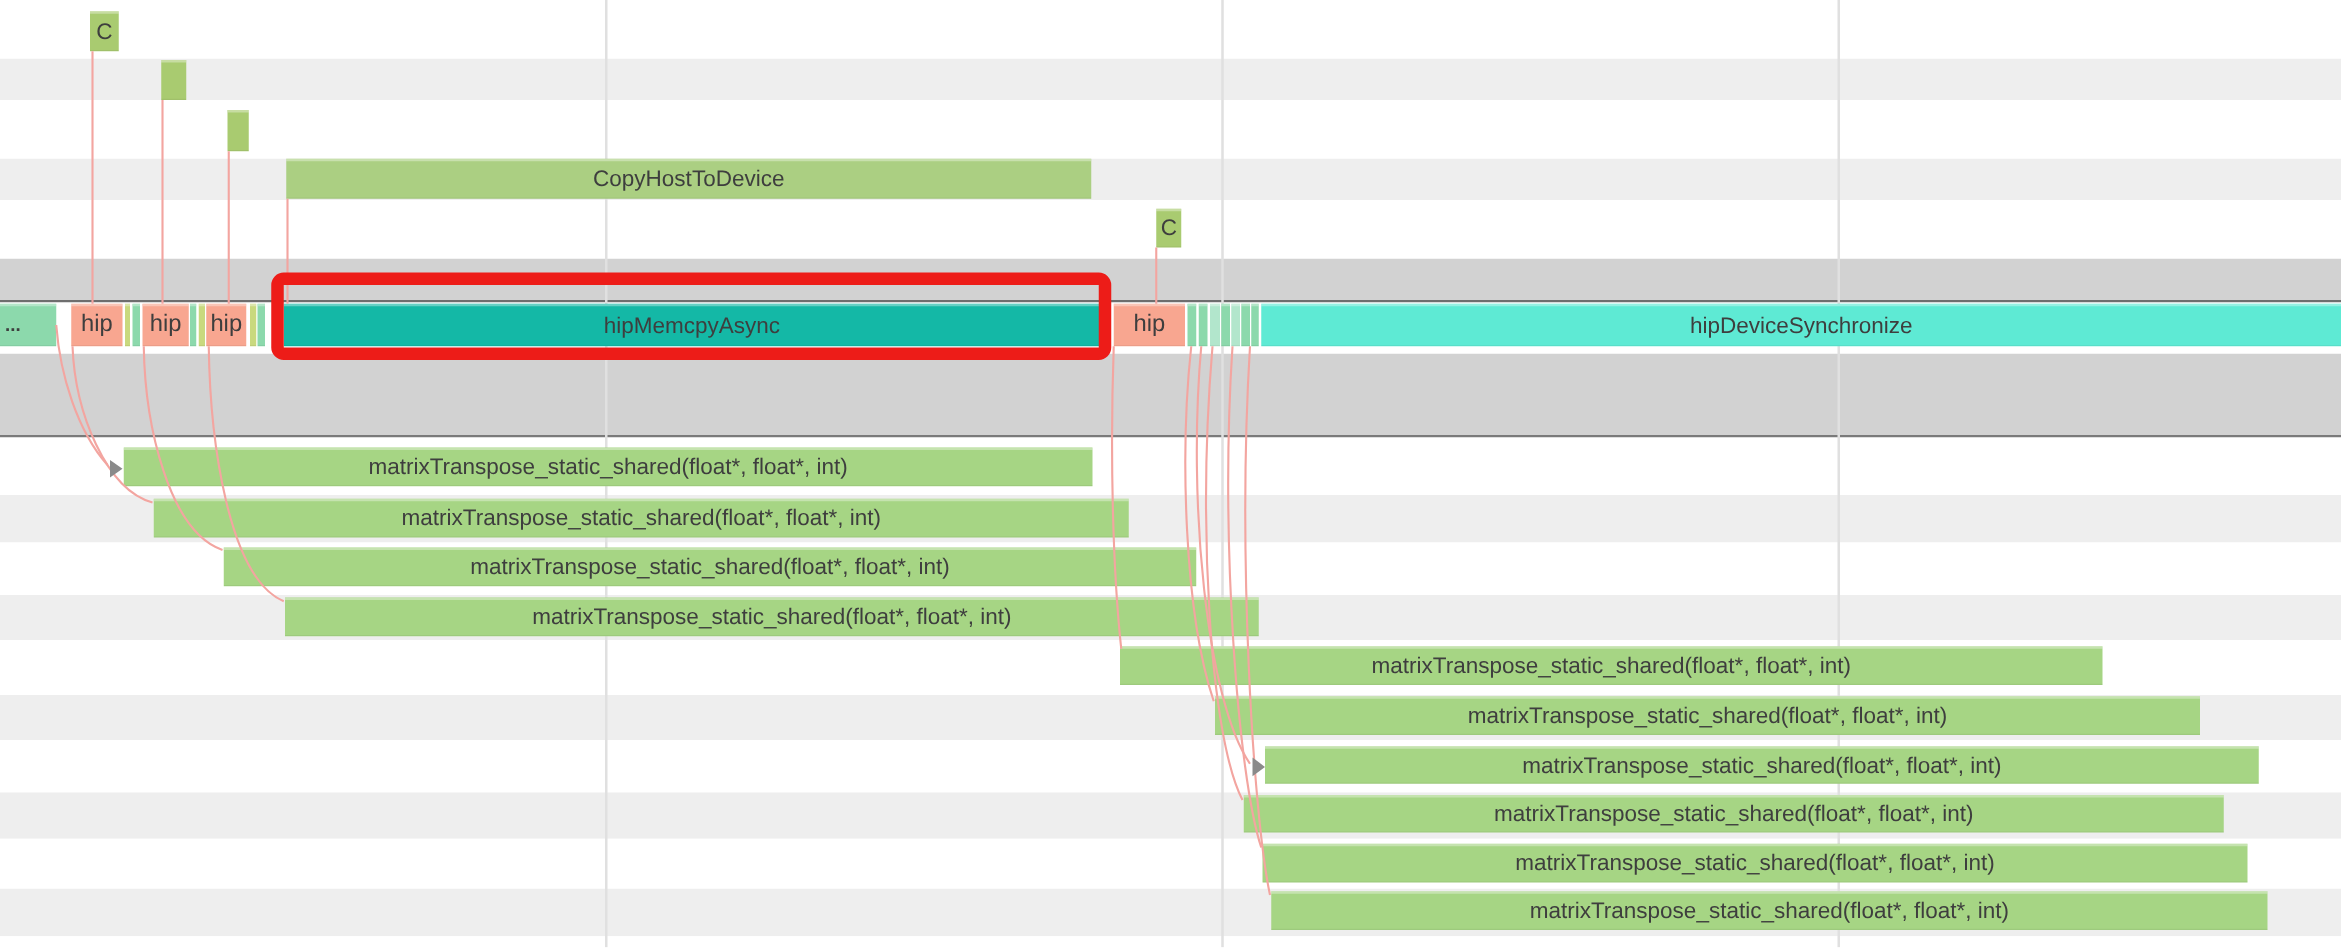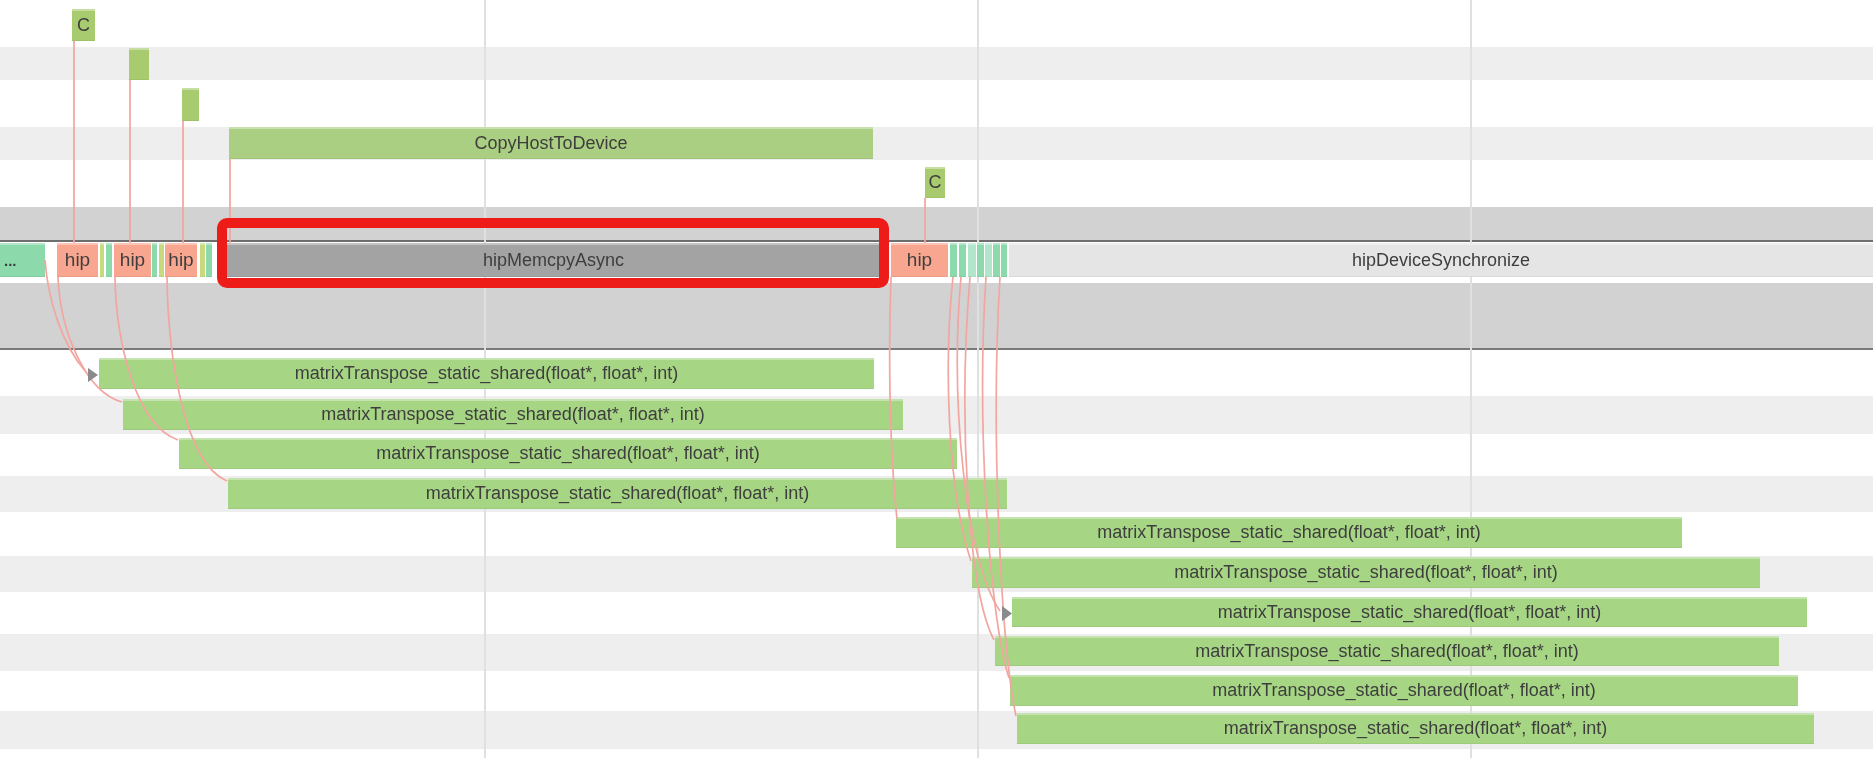--- a/index.html
+++ b/index.html
@@ -90,34 +90,34 @@
       <div class="evt" style="left: 114px; top: 243px; width: 37px; height: 34px; background: rgb(248, 166, 144); font-size: 19px;">
         <span>hip</span>
       </div>
       <div class="evt" style="left: 152px; top: 243px; width: 5px; height: 34px; background: rgb(140, 217, 172);"></div>
       <div class="evt" style="left: 159px; top: 243px; width: 5px; height: 34px; background: rgb(201, 217, 126);"></div>
       <div class="evt" style="left: 165px; top: 243px; width: 32px; height: 34px; background: rgb(248, 166, 144); font-size: 19px;">
         <span>hip</span>
       </div>
       <div class="evt" style="left: 200px; top: 243px; width: 5px; height: 34px; background: rgb(201, 217, 126);"></div>
       <div class="evt" style="left: 206px; top: 243px; width: 6px; height: 34px; background: rgb(140, 217, 172);"></div>
-      <div class="evt" style="left: 227px; top: 243px; width: 653px; height: 34px; background: #a3a3a3; font-size: 18px;">
+      <div class="evt" style="left: 227px; top: 243px; width: 653px; height: 34px; background: #14b8a6; font-size: 18px;">
         <span>hipMemcpyAsync</span>
       </div>
       <div class="evt" style="left: 891px; top: 243px; width: 57px; height: 34px; background: rgb(248, 166, 144); font-size: 19px;">
         <span>hip</span>
       </div>
       <div class="evt" style="left: 950px; top: 243px; width: 7px; height: 34px; background: rgb(140, 217, 172);"></div>
       <div class="evt" style="left: 959px; top: 243px; width: 7px; height: 34px; background: rgb(140, 217, 172);"></div>
       <div class="evt" style="left: 968px; top: 243px; width: 8px; height: 34px; background: rgb(178, 230, 204);"></div>
       <div class="evt" style="left: 977px; top: 243px; width: 7px; height: 34px; background: rgb(140, 217, 172);"></div>
       <div class="evt" style="left: 985px; top: 243px; width: 7px; height: 34px; background: rgb(178, 230, 204);"></div>
       <div class="evt" style="left: 993px; top: 243px; width: 7px; height: 34px; background: rgb(140, 217, 172);"></div>
       <div class="evt" style="left: 1001px; top: 243px; width: 6px; height: 34px; background: rgb(140, 217, 172);"></div>
-      <div class="evt" style="left: 1009px; top: 243px; width: 864px; height: 34px; background: #e5e5e5; font-size: 18px;">
+      <div class="evt" style="left: 1009px; top: 243px; width: 864px; height: 34px; background: #5eead4; font-size: 18px;">
         <span>hipDeviceSynchronize</span>
       </div>
       <div class="evt" style="left: 99px; top: 358px; width: 775px; height: 31px; background: rgb(166, 213, 132); font-size: 18px;">
         <span>matrixTranspose_static_shared(float*, float*, int)</span>
       </div>
       <div class="evt" style="left: 123px; top: 399px; width: 780px; height: 31px; background: rgb(166, 213, 132); font-size: 18px;">
         <span>matrixTranspose_static_shared(float*, float*, int)</span>
       </div>
       <div class="evt" style="left: 179px; top: 438px; width: 778px; height: 31px; background: rgb(166, 213, 132); font-size: 18px;">
         <span>matrixTranspose_static_shared(float*, float*, int)</span>

